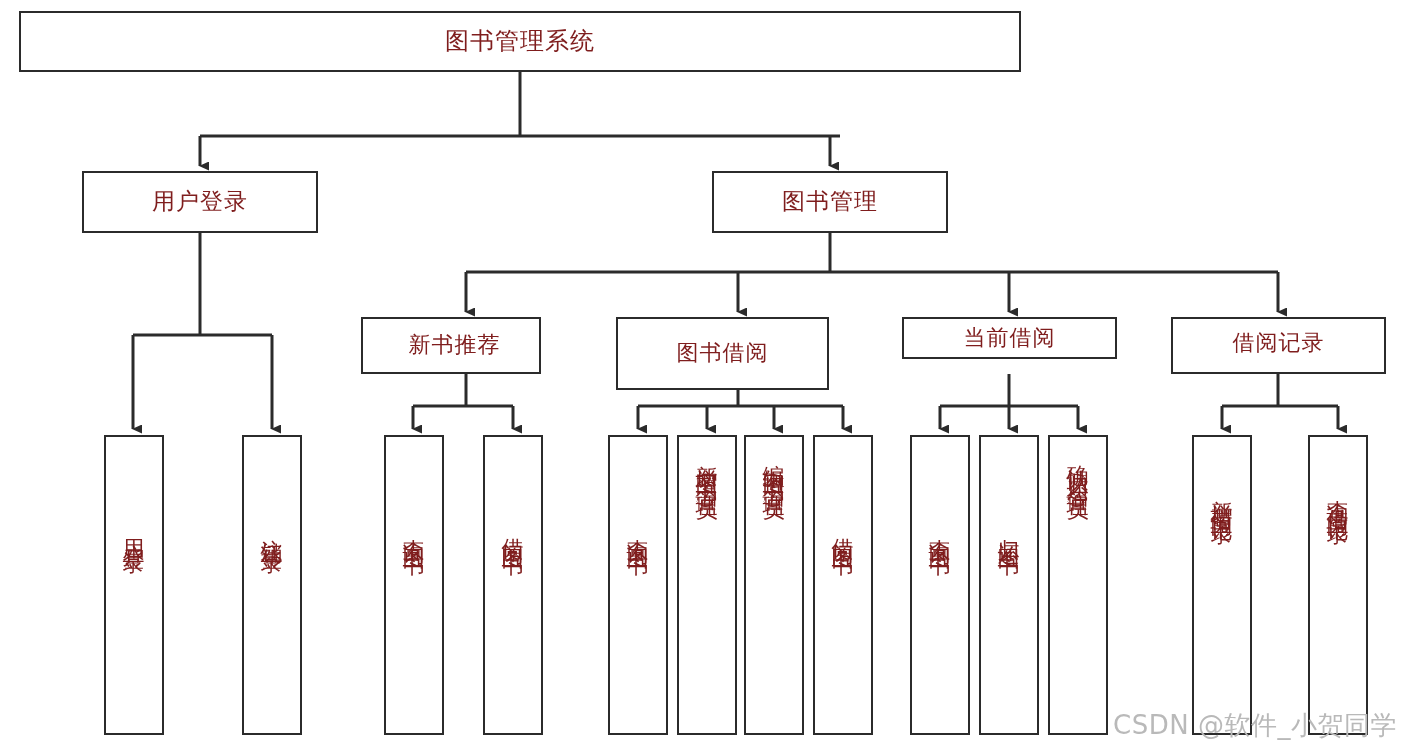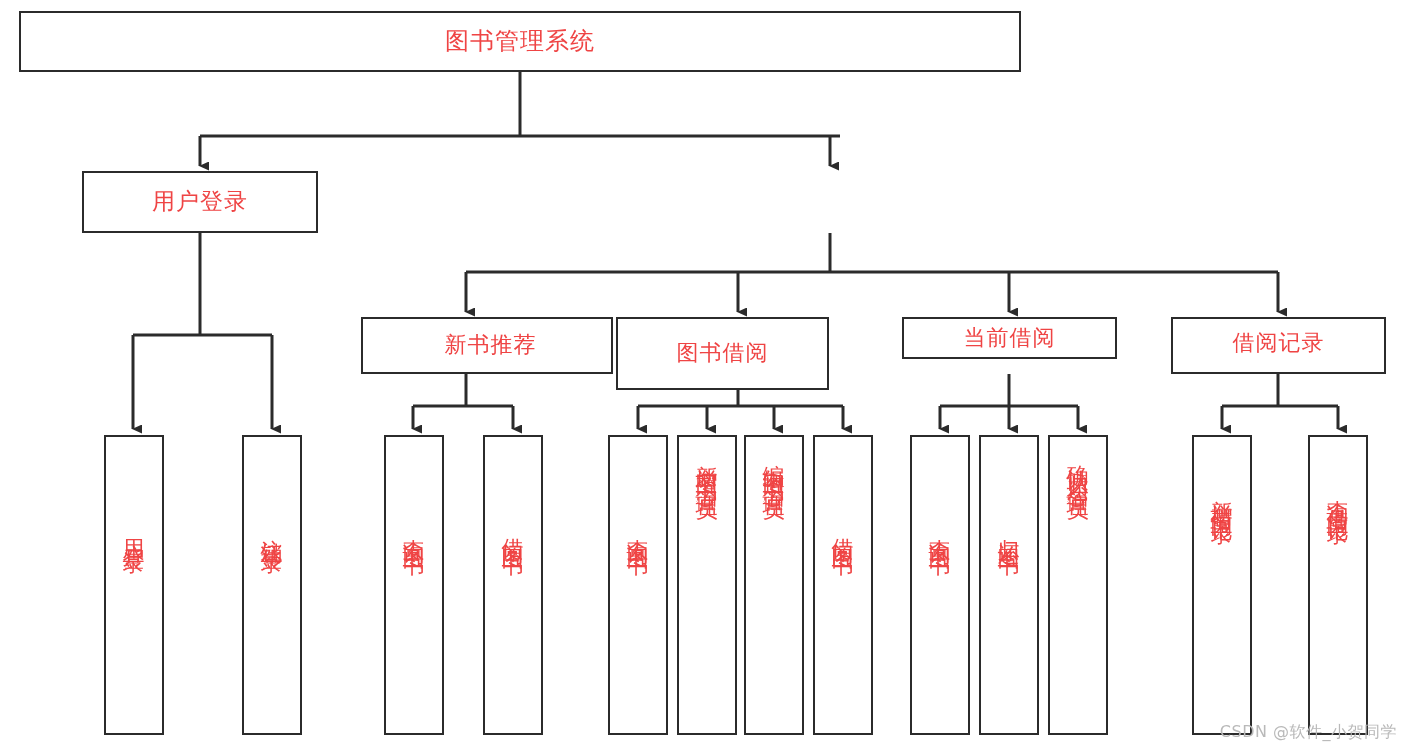--- a/index.html
+++ b/index.html
@@ -28,21 +28,21 @@
   }
   .node {
     position: absolute;
     box-sizing: border-box;
     border: 2.5px solid #2b2b2b;
     background: #ffffff;
     display: flex;
     align-items: center;
     justify-content: center;
     text-align: center;
-    color: #ef4444;
+    color: #7f1d1d;
   }
   .node .label {
     font-size: 23px;
     line-height: 1.2;
     letter-spacing: 1px;
     white-space: nowrap;
   }
   .node.root .label { font-size: 24px; }
   .node.level1 .label { font-size: 23px; }
   .node.level2 .label { font-size: 22px; }
@@ -59,21 +59,21 @@
     font-size: 22px;
     line-height: 1.05;
     letter-spacing: 5px;
     white-space: nowrap;
     display: block;
   }
   .watermark {
     position: absolute;
     right: 8px;
     bottom: 4px;
-    font-size: 16px;
+    font-size: 26px;
     color: #b9b9b9;
     white-space: nowrap;
     letter-spacing: 0.5px;
   }
 </style>
 </head>
 <body>
 
 <div id="diagram-root">
 
@@ -128,22 +128,25 @@
   </svg>
 
   <div class="node root" style="left:19px; top:11px; width:1002px; height:61px;">
     <span class="label">图书管理系统</span>
   </div>
 
   <div class="node level1" style="left:82px; top:171px; width:236px; height:62px;">
     <span class="label">用户登录</span>
   </div>
 
-
-  <div class="node level2" style="left:361px; top:317px; width:252px; height:57px;padding-left:7px;">
+  <div class="node level1" style="left:712px; top:171px; width:236px; height:62px;">
+    <span class="label">图书管理</span>
+  </div>
+
+  <div class="node level2" style="left:361px; top:317px; width:180px; height:57px;padding-left:7px;">
     <span class="label">新书推荐</span>
   </div>
 
   <div class="node level2" style="left:616px; top:317px; width:213px; height:73px;">
     <span class="label">图书借阅</span>
   </div>
 
   <div class="node level2" style="left:902px; top:317px; width:215px; height:42px;">
     <span class="label">当前借阅</span>
   </div>

